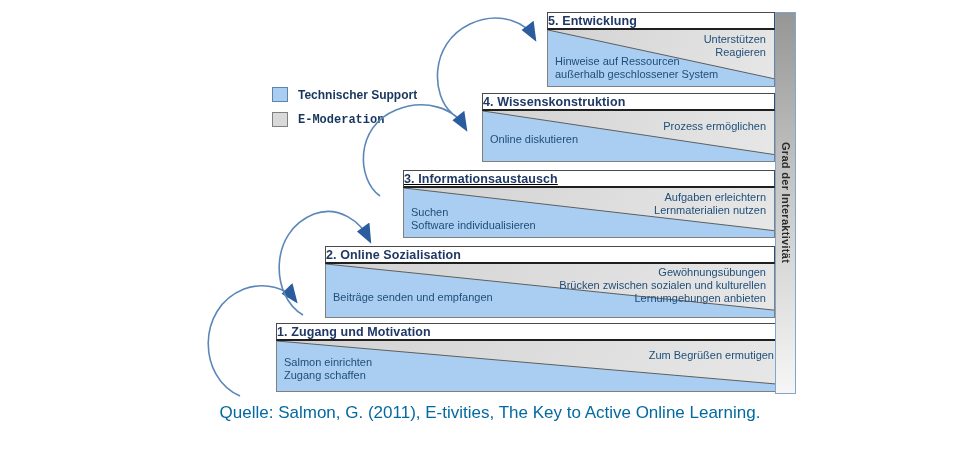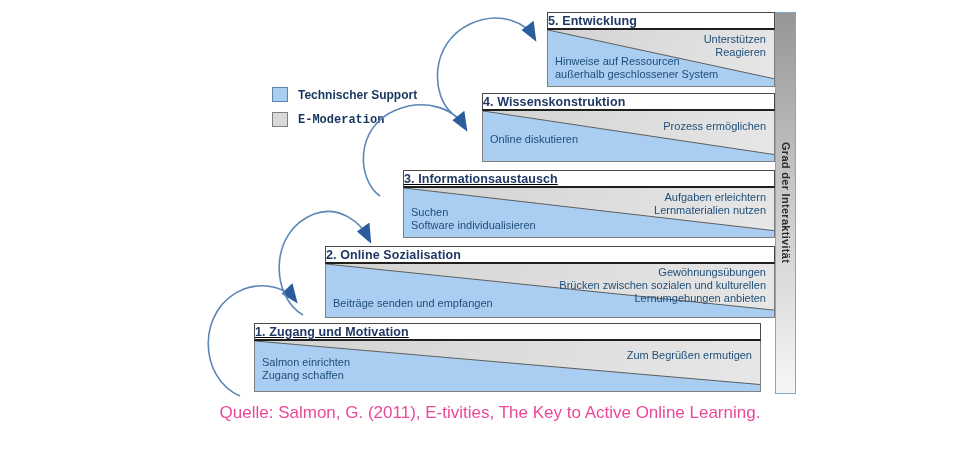--- a/index.html
+++ b/index.html
@@ -13,41 +13,41 @@
   .body{position:relative;background:#A9CEF1;border:1px solid #7f7f7f;border-top:none;
         box-sizing:border-box;overflow:hidden;}
   .gray{position:absolute;top:0;left:0;right:0;bottom:0;
         background:linear-gradient(115deg,#d2d2d2,#e7e7e7);
         clip-path:polygon(0 0,100% 0,100% 87%);}
   .diag{position:absolute;top:0;left:0;width:100%;height:100%;display:block;}
   .diag line{stroke:#5e5e5e;stroke-width:1;}
   .sup{position:absolute;left:7px;bottom:5px;color:#1F4E79;font-size:11px;line-height:13px;}
   .mod{position:absolute;right:8px;top:3px;text-align:right;color:#1F4E79;font-size:11px;line-height:13px;}
   .s1 .sup{bottom:9px;} .s1 .mod{top:8px;}
-  .s2 .sup{bottom:7px;margin-top:16px;} .s2 .mod{top:2px;margin-left:32px;}
+  .s2 .sup{bottom:13px;margin-top:16px;} .s2 .mod{top:2px;margin-left:32px;}
   .s4 .sup{bottom:15px;} .s4 .mod{top:9px;}
   .s5 .mod{top:3px;}
   
   .legend-row{position:absolute;display:flex;align-items:center;gap:10px;}
   .swatch{width:16px;height:15px;box-sizing:border-box;}
   .swatch.blue{background:#A9CEF1;border:1px solid #5b85ad;}
   .swatch.grey{background:#D9D9D9;border:1px solid #7f7f7f;}
   .legend-label{font-size:12px;font-weight:600;color:#17365D;}
   
   .axisbar{position:absolute;left:775px;top:12px;width:21px;height:382px;box-sizing:border-box;
            background:linear-gradient(to bottom,#969696,#c6c6c6 45%,#f6f6f6);
            border:1px solid #7FA7CB;display:flex;align-items:center;justify-content:center;}
   .axisbar span{writing-mode:vertical-rl;font-size:11px;font-weight:600;color:#2b2b2b;
                 white-space:nowrap;letter-spacing:.3px;}
   
   .arrows{position:absolute;left:0;top:0;width:980px;height:450px;pointer-events:none;}
   .arrows path.arc{fill:none;stroke:#5B87B8;stroke-width:1.6;}
   
   .caption{position:absolute;top:403px;left:0;width:980px;text-align:center;
-           font-size:17px;color:#ec4899;}
+           font-size:17px;color:#0369a1;}
 </style>
 </head>
 <body>
 
 <div class="page">
 
   <div class="legend-row" style="left:272px;top:87px;justify-content:space-between;">
     <div class="swatch blue"></div>
     <div class="legend-label">Technischer Support</div>
   </div>
@@ -119,21 +119,21 @@
         <div>Beiträge senden und empfangen</div>
       </div>
       <div class="mod">
         <div>Gewöhnungsübungen</div>
         <div>Brücken zwischen sozialen und kulturellen</div>
         <div>Lernumgebungen anbieten</div>
       </div>
     </div>
   </div>
 
-  <div class="stage s1" style="left:254px;top:323px;width:507px;text-decoration:underline;">
+  <div class="stage s1" style="left:276px;top:323px;width:507px;">
     <div class="hdr">1. Zugang und Motivation</div>
     <div class="body" style="height:51px;">
       <div class="gray"></div>
       <svg class="diag" viewBox="0 0 100 100" preserveAspectRatio="none">
           <line x1="0" y1="0" x2="100" y2="87" vector-effect="non-scaling-stroke"></line>
         </svg>
       <div class="sup">
         <div>Salmon einrichten</div>
         <div>Zugang schaffen</div>
       </div>

